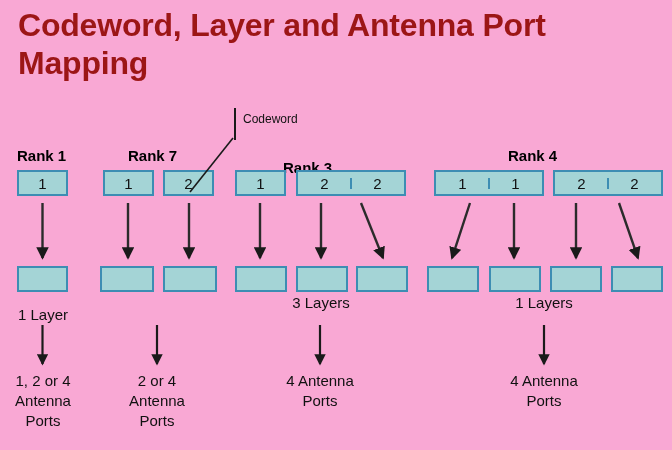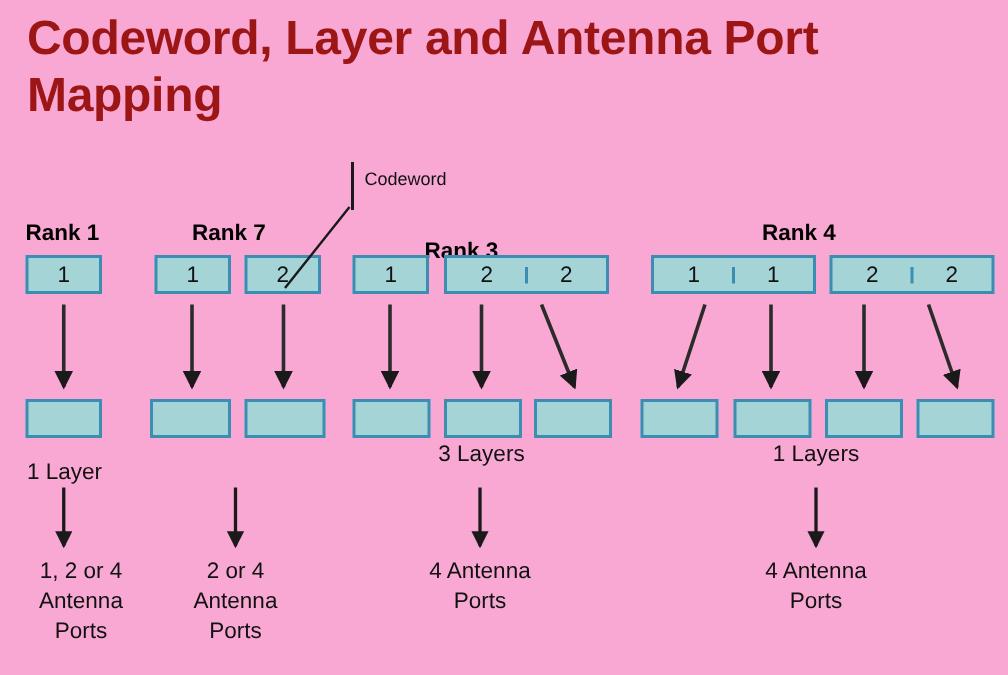--- a/index.html
+++ b/index.html
@@ -171,21 +171,21 @@
 
   <div class="box" style="left:427px; top:266px; width:52px; height:26px;"></div>
   <div class="box" style="left:489px; top:266px; width:52px; height:26px;"></div>
   <div class="box" style="left:550px; top:266px; width:52px; height:26px;"></div>
   <div class="box" style="left:611px; top:266px; width:52px; height:26px;"></div>
 
   <div class="layer-caption" style="left:7px;   top:294px; width:72px;margin-top:12px;">1 Layer</div>
   <div class="layer-caption" style="left:283px; top:294px; width:76px;">3 Layers</div>
   <div class="layer-caption" style="left:506px; top:294px; width:76px;">1 Layers</div>
 
-  <div class="port-caption" style="left:0px;   top:371px; width:86px;padding-left:11px;">
+  <div class="port-caption" style="left:0px;   top:371px; width:86px;">
     <div>1, 2 or 4</div>
     <div>Antenna</div>
     <div>Ports</div>
   </div>
   <div class="port-caption" style="left:114px; top:371px; width:86px;">
     <div>2 or 4</div>
     <div>Antenna</div>
     <div>Ports</div>
   </div>
   <div class="port-caption" style="left:268px; top:371px; width:104px;">

